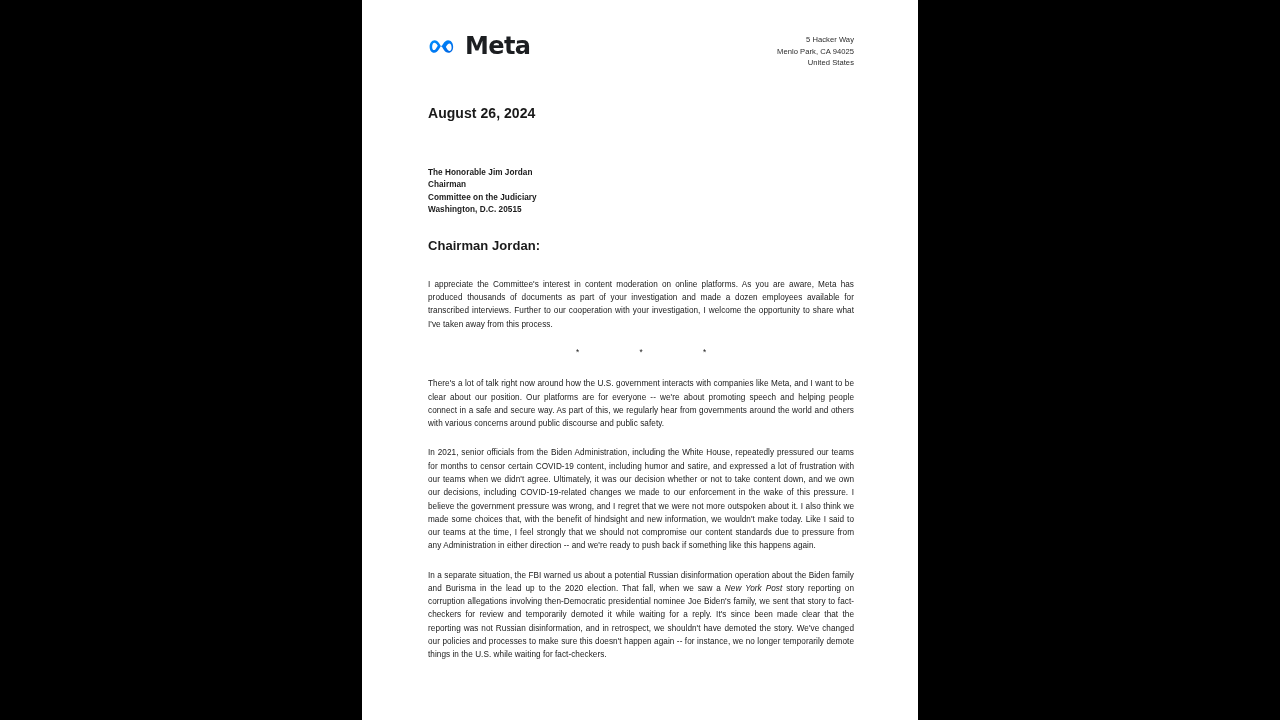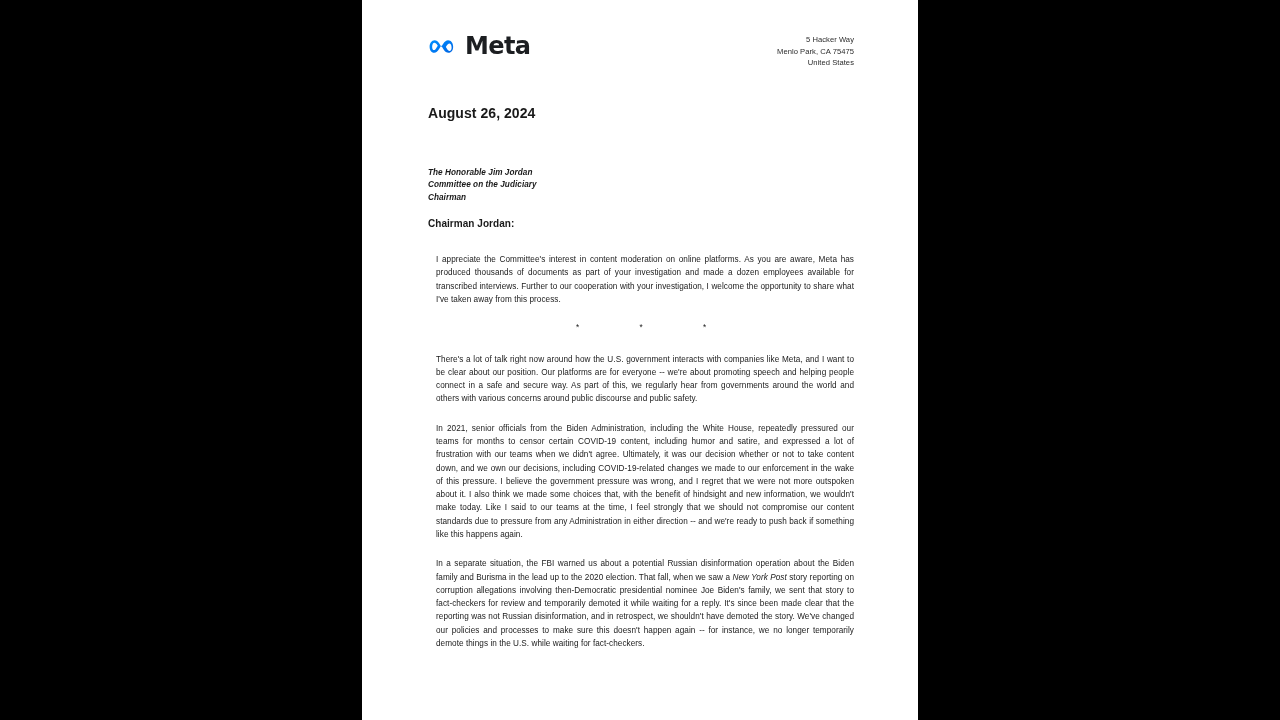--- a/index.html
+++ b/index.html
@@ -93,44 +93,43 @@
 
   .date-line {
     font-size: 14px;
     font-weight: 700;
     letter-spacing: 0.05px;
     line-height: 1.4;
     margin: 0 0 43px 0;
   }
 
   .recipient {
-    margin: 0 0 13px 0;
-    font-style: italic;
+    margin: 0 0 21px 0;
   }
   .recipient-line {
     font-size: 8.2px;
     font-weight: 700;
     line-height: 1.52;
     letter-spacing: 0.05px;
   }
 
   .salutation {
-    font-size: 10px;
+    font-size: 13px;
     font-weight: 700;
     letter-spacing: 0.05px;
     line-height: 1.4;
     margin: 0 0 22px 0;
   }
 
   .para {
     font-size: 8.2px;
     line-height: 1.62;
     text-align: justify;
     letter-spacing: 0.05px;
-    margin: 0 0 16px 8px;
+    margin: 0 0 16px 0;
     color: #1a1a1a;
   }
   .para:last-child { margin-bottom: 0; }
   .para em { font-style: italic; }
 
   .divider {
     margin: 14px 0 19px 0;
     text-align: center;
     font-size: 8.2px;
     color: #1a1a1a;
@@ -162,34 +161,35 @@
               </linearGradient>
             </defs>
             <path d="M13.2 7.5C7.2 7.5 3.2 13.6 3.2 20.3c0 6.6 3.4 12.2 9.1 12.2 4.1 0 6.9-2.7 10.2-8.1 0 0 2.3-3.9 3.8-6.6 1.3 2.2 2.9 5 4.6 7.7 3.4 5.5 6.2 7 10.1 7 5.8 0 9.3-5.3 9.3-12.1 0-7.1-4.1-12.9-10.1-12.9-3.8 0-6.8 2.3-10.1 7.6-0.3 0.4-1.7 2.8-3.4 5.7-1.5-2.6-3.1-5.5-4.4-7.5C19.8 9.6 16.9 7.5 13.2 7.5z M17.9 20.9c-2.8 4.6-4 6.2-6 6.2-2.1 0-3.6-1.9-3.6-6.7 0-4.9 2-8.1 4.6-8.1 2.2 0 3.9 1.6 6.6 6.1-0.6 1.1-1.2 2-1.6 2.5z M36.6 19.6c2.5-4 4.1-5.6 6-5.6 2.5 0 4.6 2.7 4.6 7.9 0 4.4-1.6 6.9-4.1 6.9-2.1 0-3.4-1.4-6.1-5.8-0.4-0.6-0.8-1.4-1.3-2.2 0.3-0.4 0.6-0.8 0.9-1.2z" fill="url(#metaGrad)"></path>
           </svg>
         </span>
         <span class="brand-word">Meta</span>
       </div>
 
       <div class="sender-address">
         <div>5 Hacker Way</div>
-        <div>Menlo Park, CA 75475</div>
+        <div>Menlo Park, CA 94025</div>
         <div>United States</div>
       </div>
 
     </div>
 
     <div class="body-col">
 
       <div class="date-line">August 26, 2024</div>
 
       <div class="recipient">
         <div class="recipient-line">The Honorable Jim Jordan</div>
+        <div class="recipient-line">Chairman</div>
         <div class="recipient-line">Committee on the Judiciary</div>
-        <div class="recipient-line">Chairman</div>
+        <div class="recipient-line">Washington, D.C. 20515</div>
       </div>
 
       <div class="salutation">Chairman Jordan:</div>
 
       <p class="para">I appreciate the Committee's interest in content moderation on online platforms. As you are aware, Meta has produced thousands of documents as part of your investigation and made a dozen employees available for transcribed interviews. Further to our cooperation with your investigation, I welcome the opportunity to share what I've taken away from this process.</p>
 
       <div class="divider">
         <span class="star">*</span>
         <span class="star">*</span>
         <span class="star">*</span>

